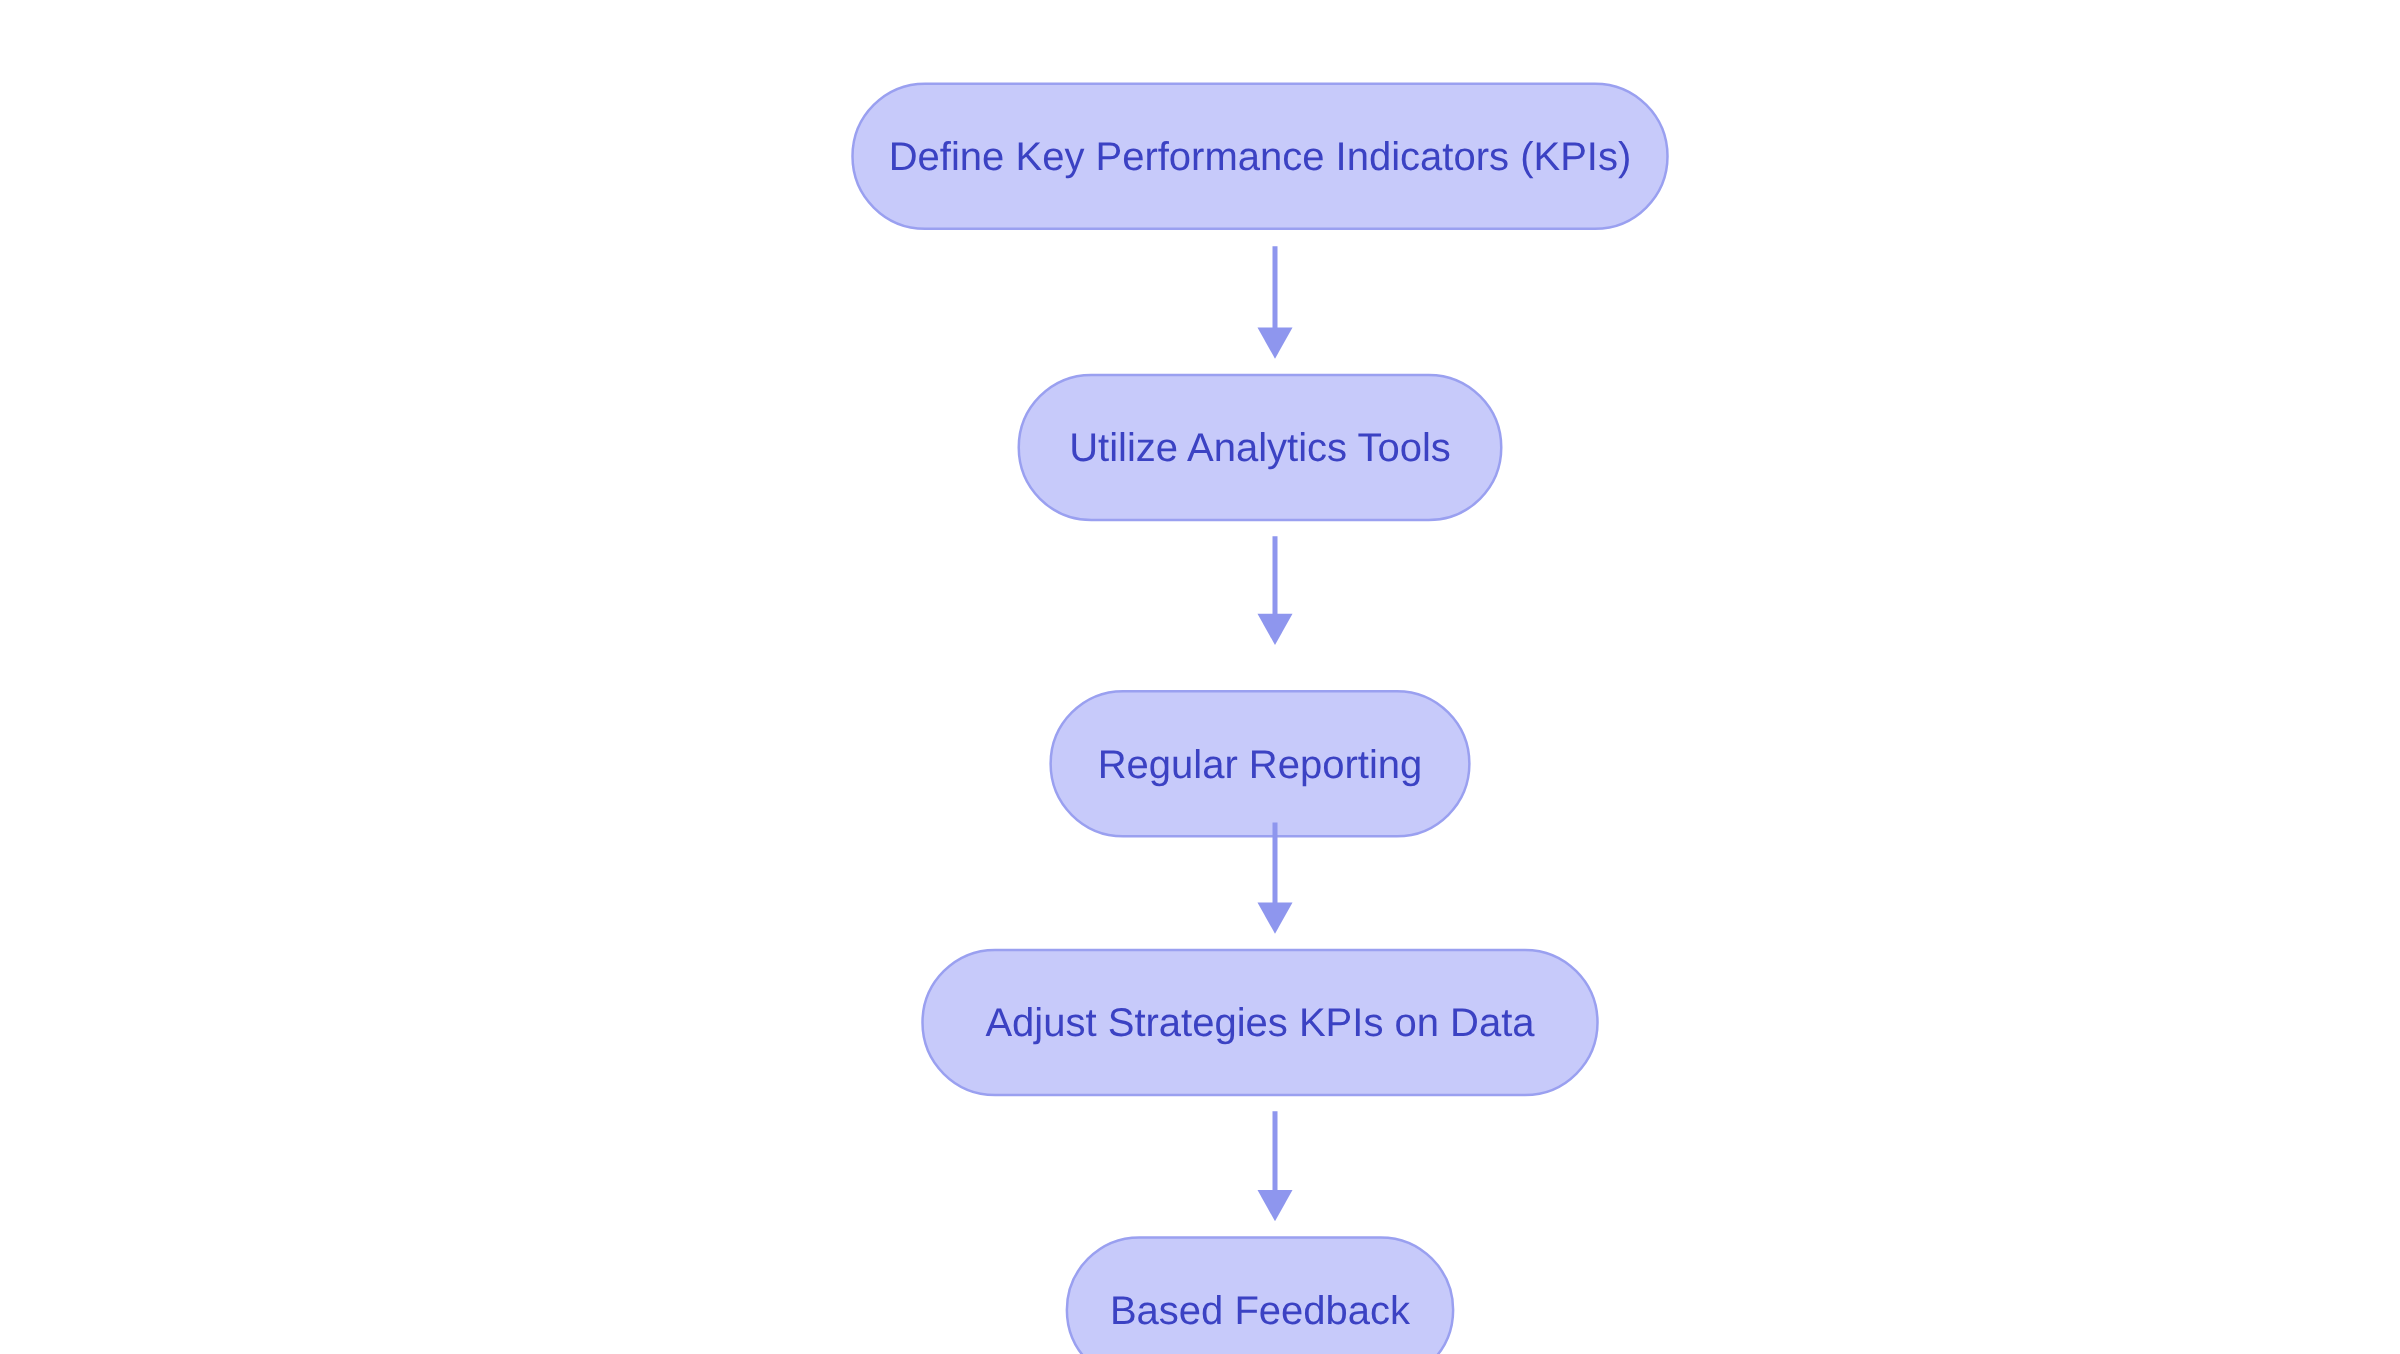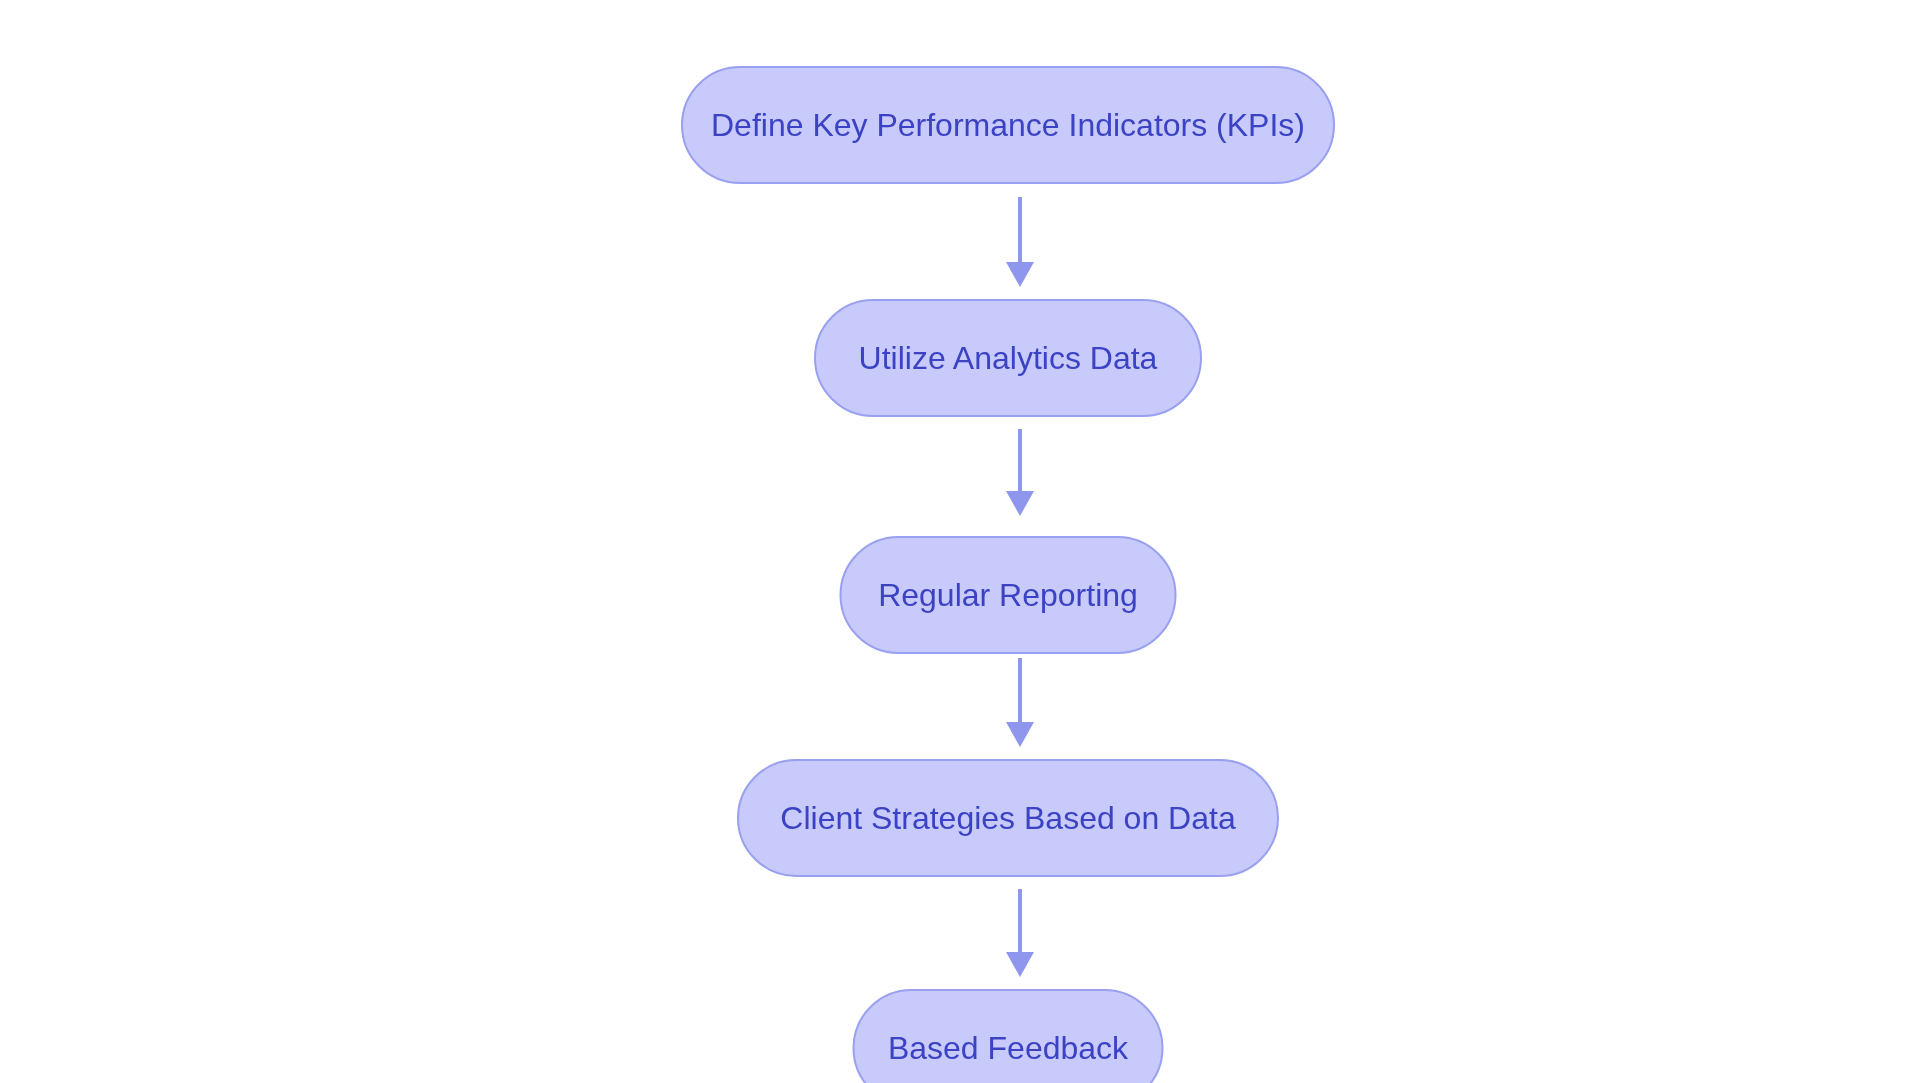--- a/index.html
+++ b/index.html
@@ -33,21 +33,21 @@
     align-items: center;
     justify-content: center;
     color: var(--node-text);
     font-size: 32px;
     line-height: 1;
     white-space: nowrap;
     text-align: center;
   }
   .n0 { top: 18px;  width: 654px; }
   .n1 { top: 251px; width: 388px; }
-  .n2 { top: 488px; width: 337px; }
+  .n2 { top: 504px; width: 337px; }
   .n3 { top: 711px; width: 542px; }
   .n4 { top: 941px; width: 311px; }
 
   .arrow {
     position: absolute;
     left: 50%;
     transform: translateX(-50%);
     width: 28px;
   }
   .a0 { top: 137px; height: 114px; }
@@ -83,39 +83,39 @@
   <div class="node n0">
     <span>Define Key Performance Indicators (KPIs)</span>
   </div>
 
   <div class="arrow a0">
     <div class="shaft"></div>
     <div class="head"></div>
   </div>
 
   <div class="node n1">
-    <span>Utilize Analytics Data</span>
+    <span>Utilize Analytics Tools</span>
   </div>
 
   <div class="arrow a1">
     <div class="shaft"></div>
     <div class="head"></div>
   </div>
 
   <div class="node n2">
     <span>Regular Reporting</span>
   </div>
 
   <div class="arrow a2">
     <div class="shaft"></div>
     <div class="head"></div>
   </div>
 
   <div class="node n3">
-    <span>Client Strategies Based on Data</span>
+    <span>Adjust Strategies KPIs on Data</span>
   </div>
 
   <div class="arrow a3">
     <div class="shaft"></div>
     <div class="head"></div>
   </div>
 
   <div class="node n4">
     <span>Based Feedback</span>
   </div>

